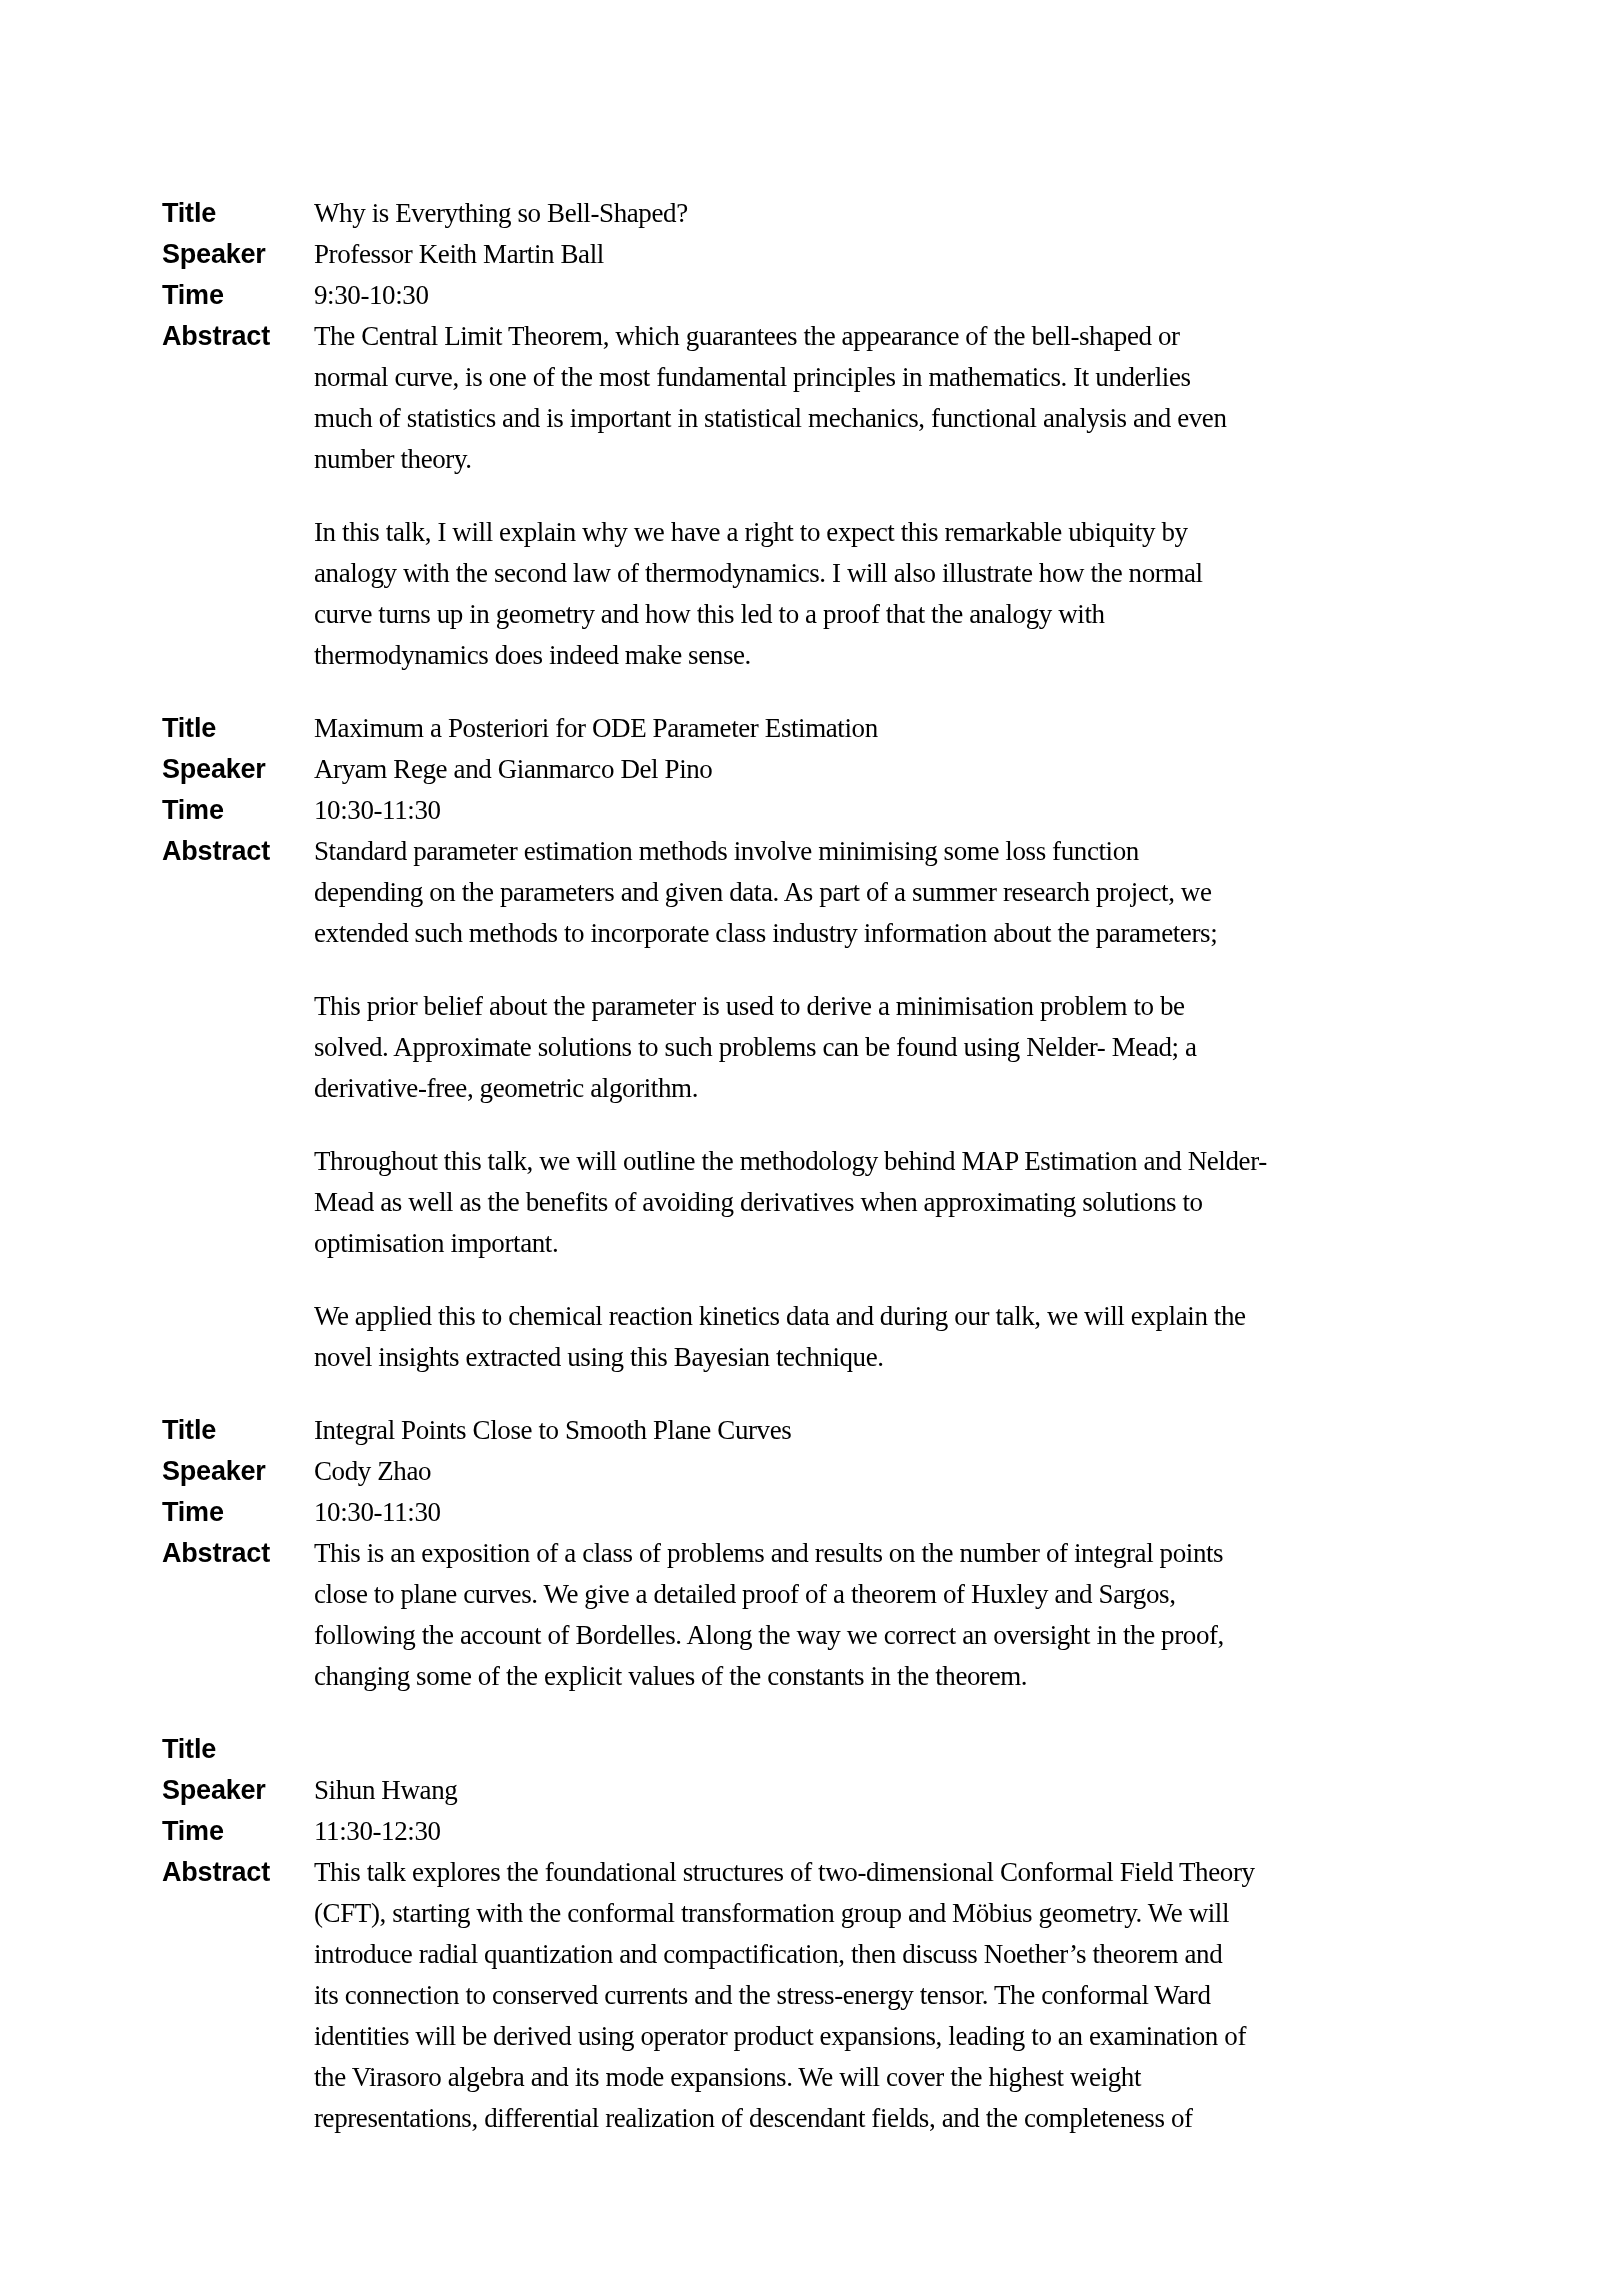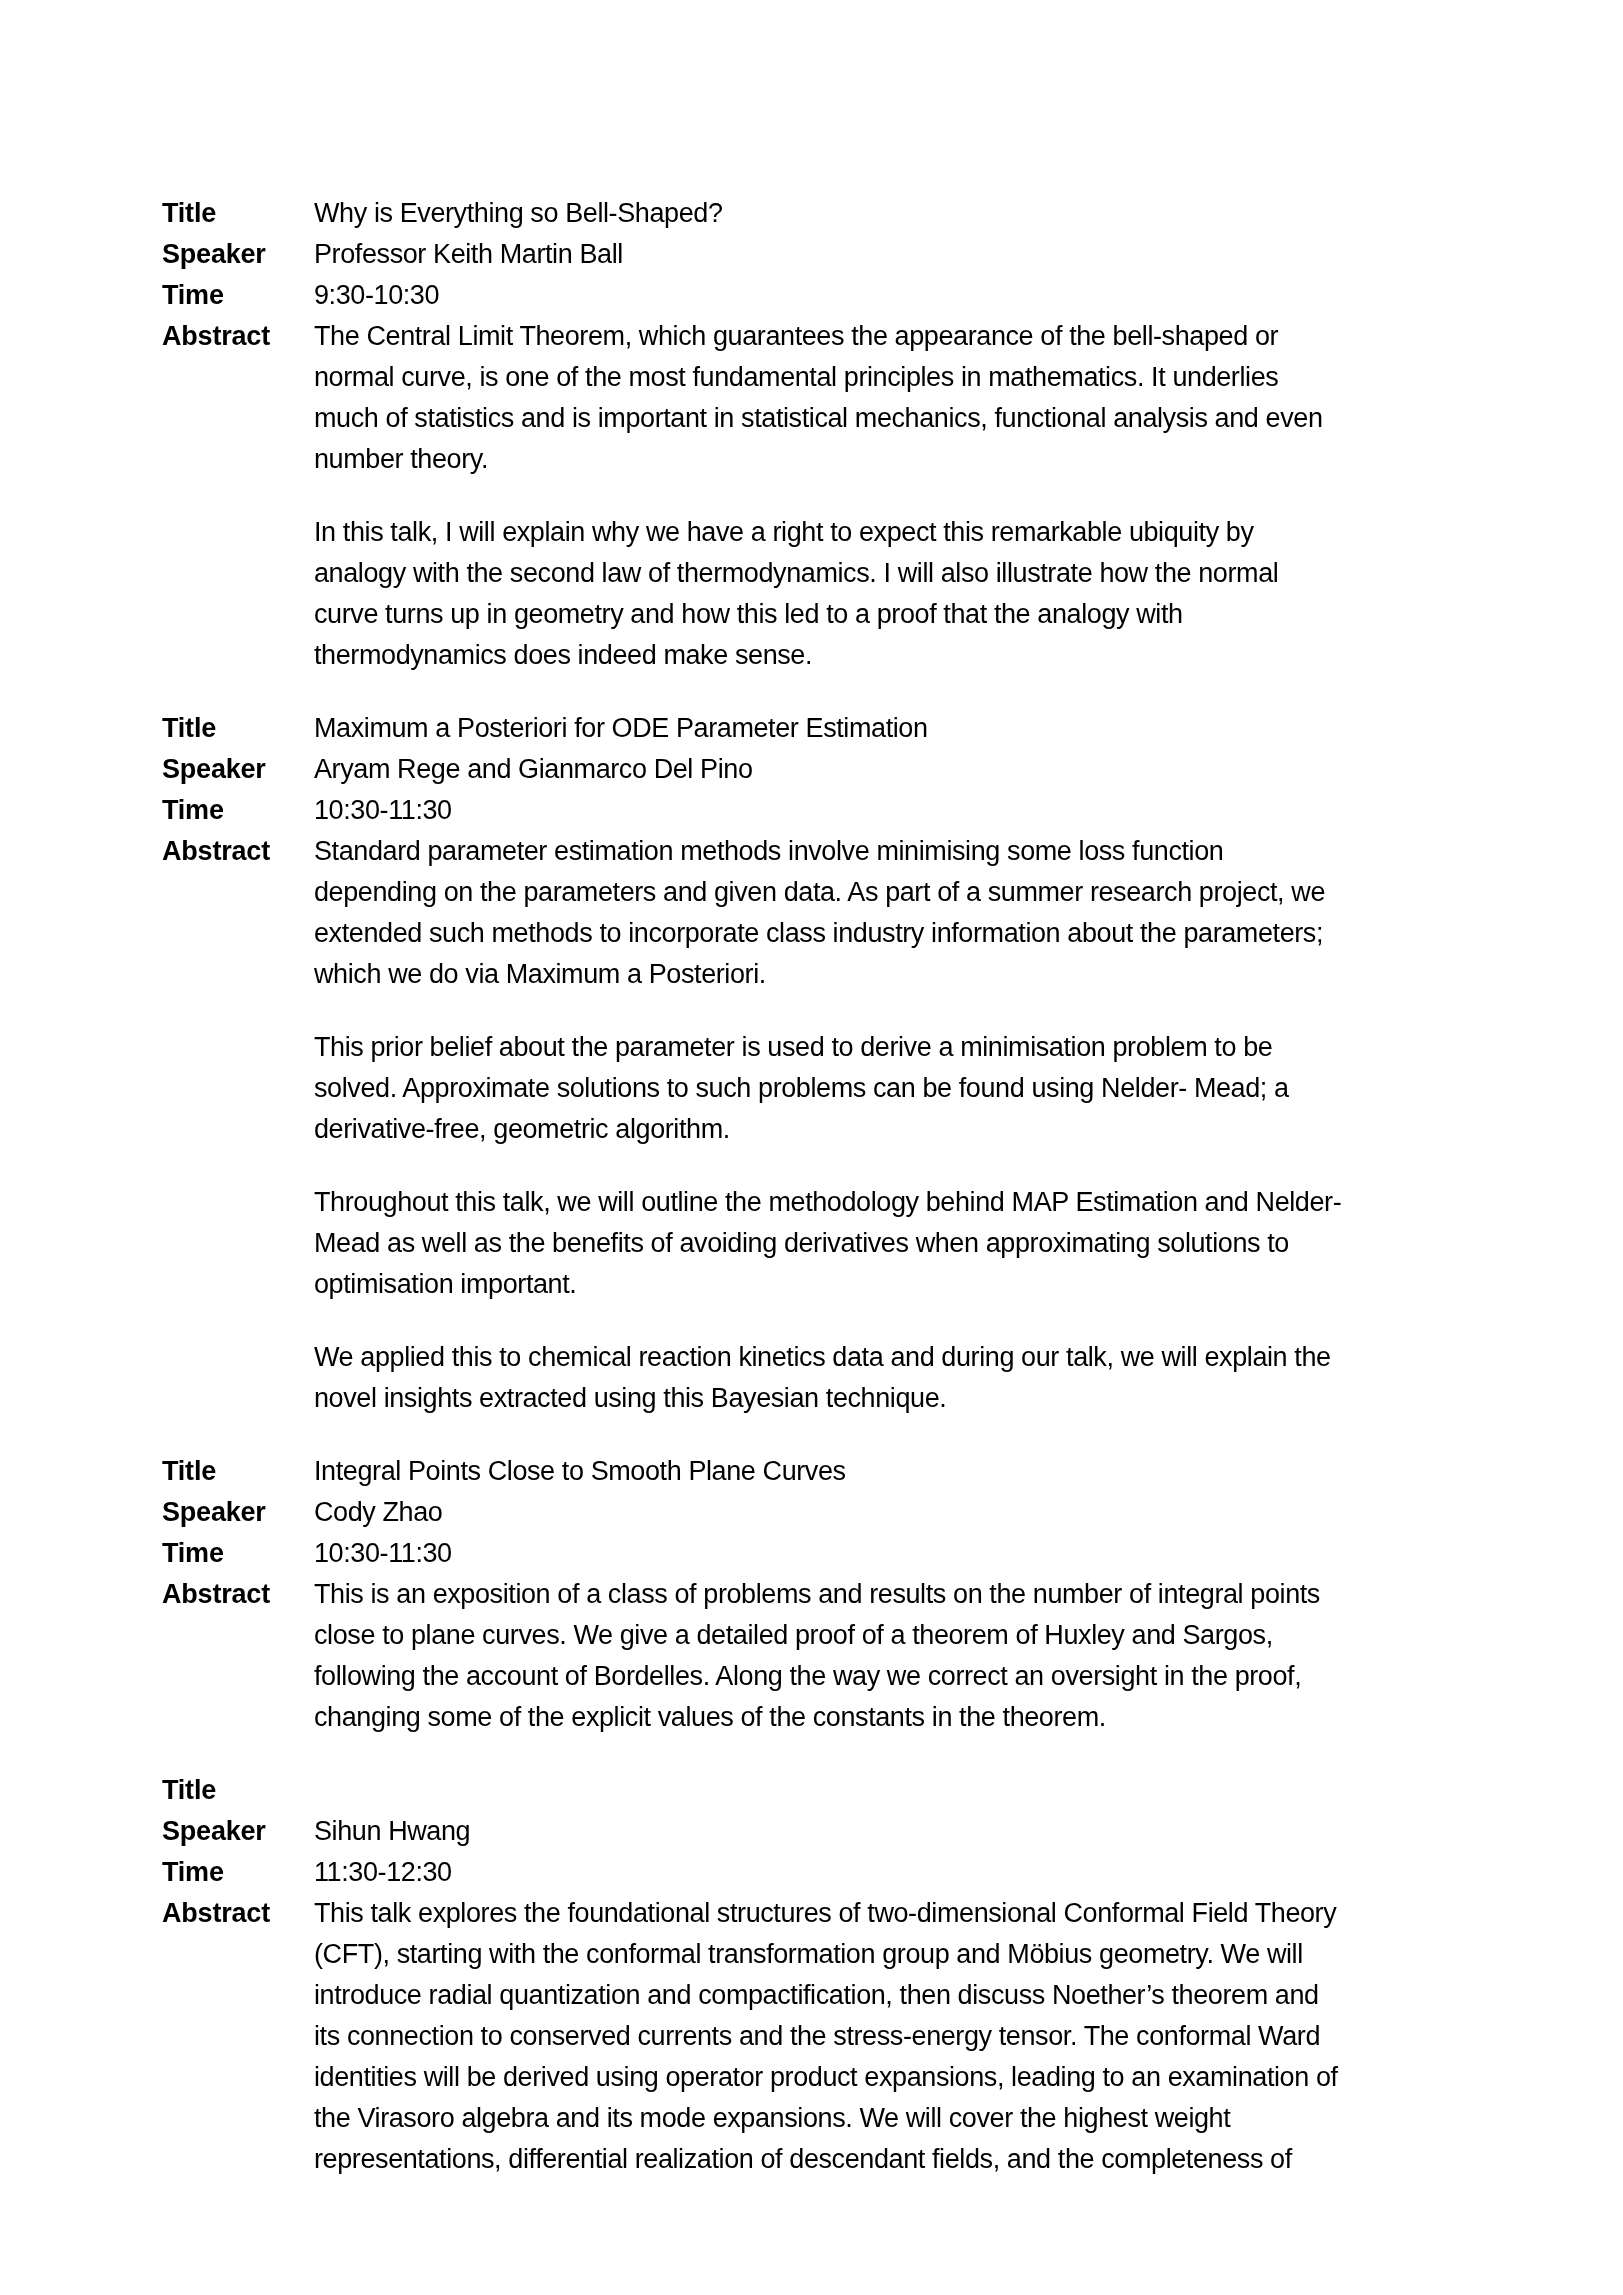--- a/index.html
+++ b/index.html
@@ -45,20 +45,21 @@
     }
     .para {
       margin-bottom: 32px;
     }
     .para:last-child {
       margin-bottom: 0;
     }
     .line {
       display: block;
       height: 41px;
+      font-family: Liberation Serif, serif;
     }
   </style>
 </head>
 <body>
 
 <div class="page" id="page">
     <section class="talk">
       <div class="row">
         <div class="label">Title</div>
         <div class="value">
@@ -114,21 +115,20 @@
           <span class="line">10:30-11:30</span>
         </div>
       </div>
       <div class="row">
         <div class="label">Abstract</div>
         <div class="value">
           <div class="para">
             <span class="line">Standard parameter estimation methods involve minimising some loss function</span>
             <span class="line">depending on the parameters and given data. As part of a summer research project, we</span>
             <span class="line">extended such methods to incorporate class industry information about the parameters;</span>
-            <span class="line">which we do via Maximum a Posteriori.</span>
           </div>
           <div class="para">
             <span class="line">This prior belief about the parameter is used to derive a minimisation problem to be</span>
             <span class="line">solved. Approximate solutions to such problems can be found using Nelder- Mead; a</span>
             <span class="line">derivative-free, geometric algorithm.</span>
           </div>
           <div class="para">
             <span class="line">Throughout this talk, we will outline the methodology behind MAP Estimation and Nelder-</span>
             <span class="line">Mead as well as the benefits of avoiding derivatives when approximating solutions to</span>
             <span class="line">optimisation important.</span>

